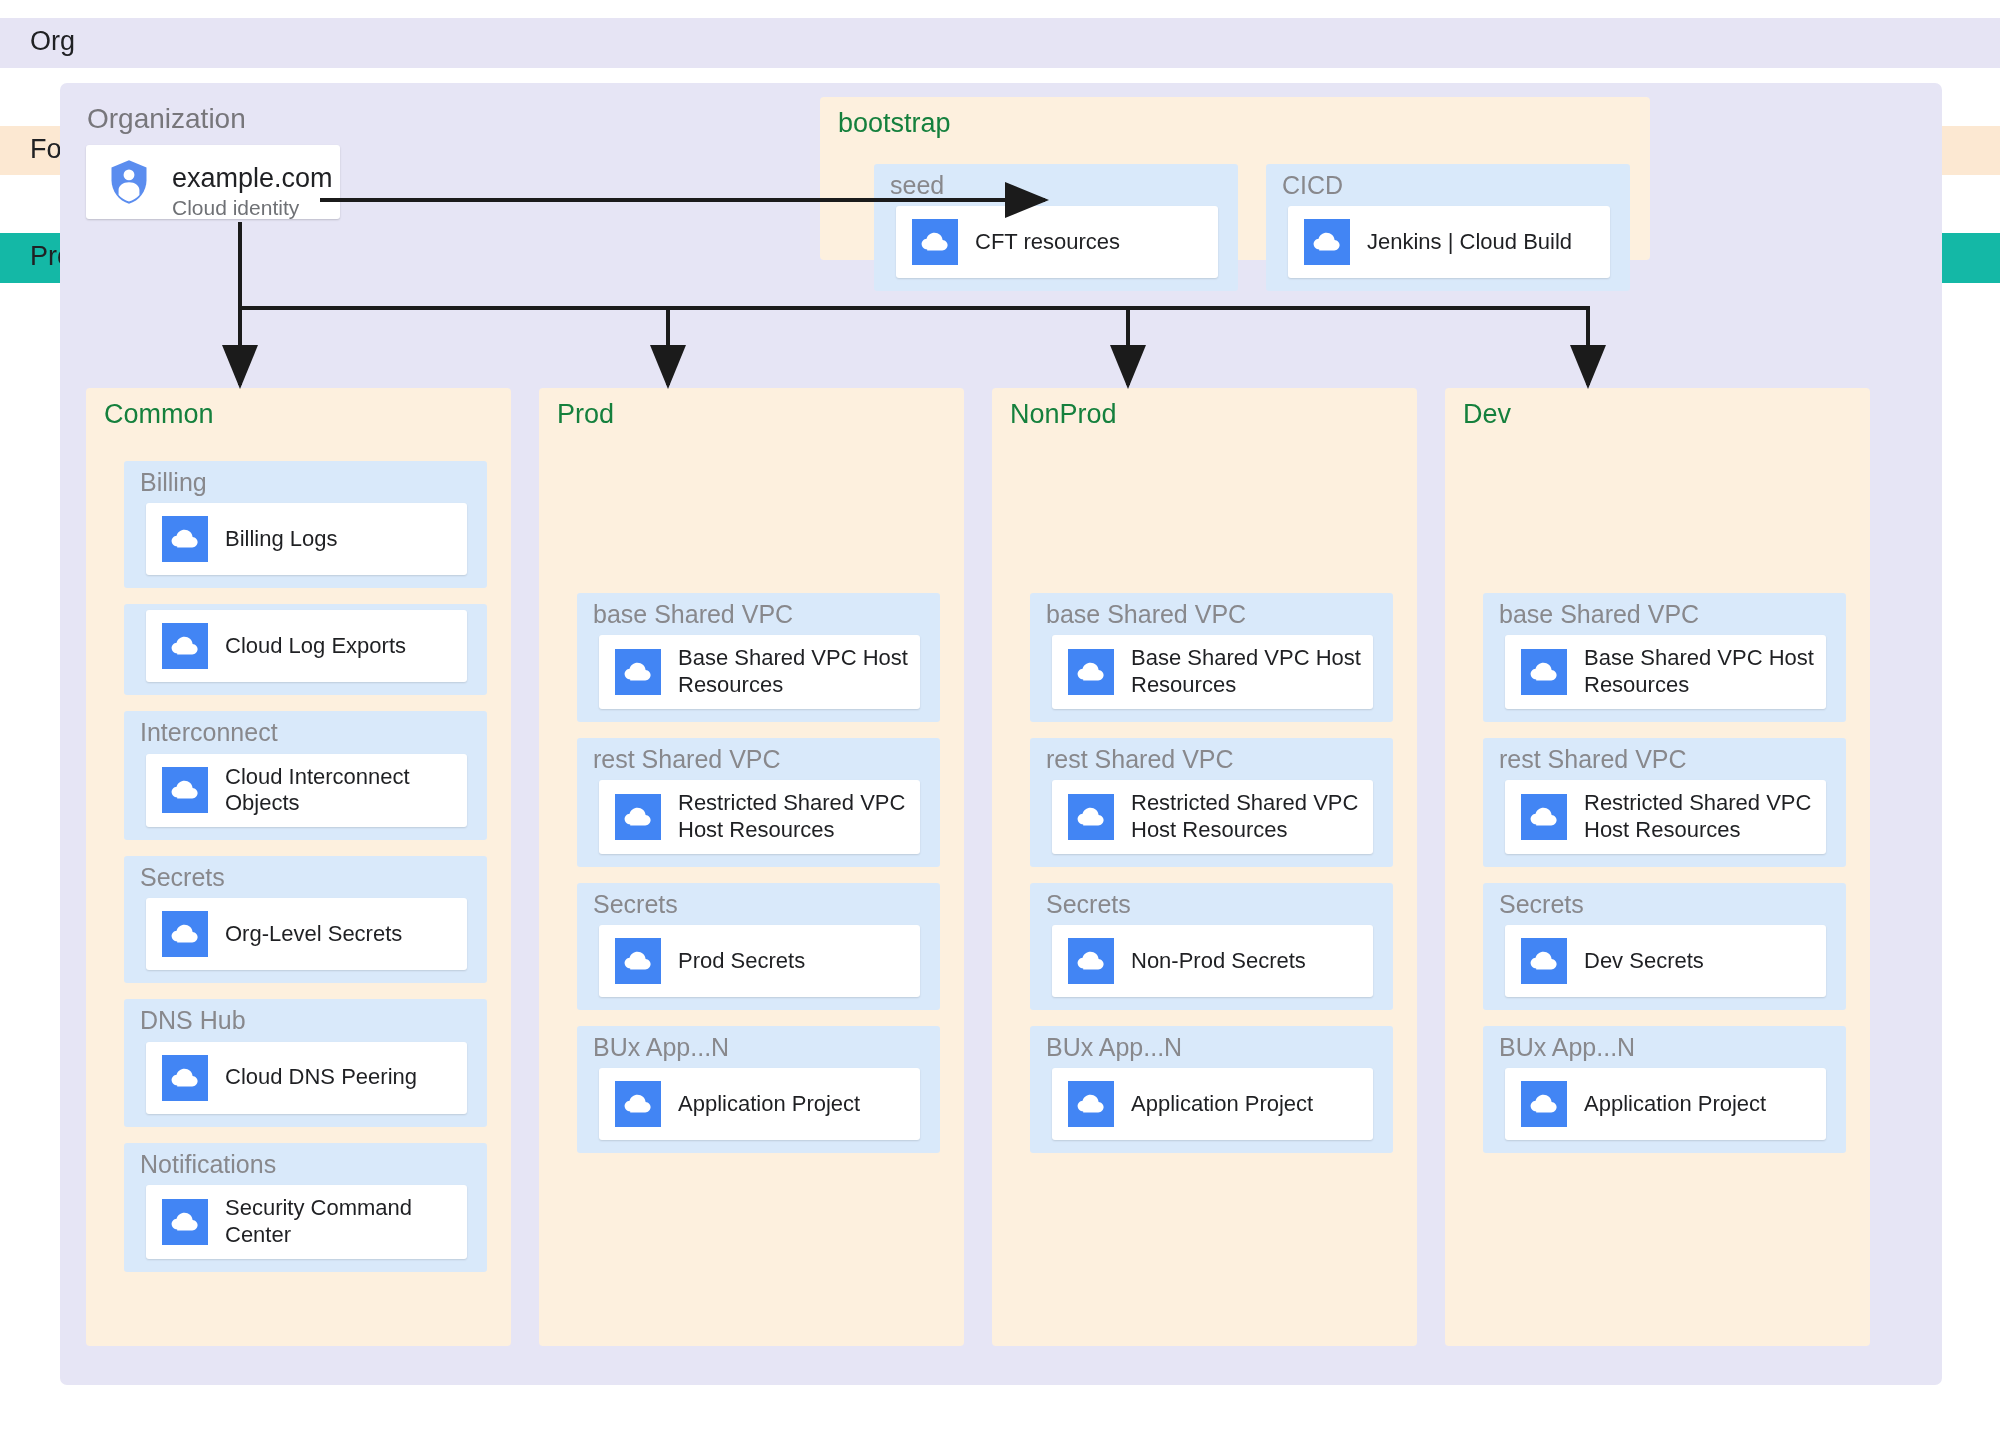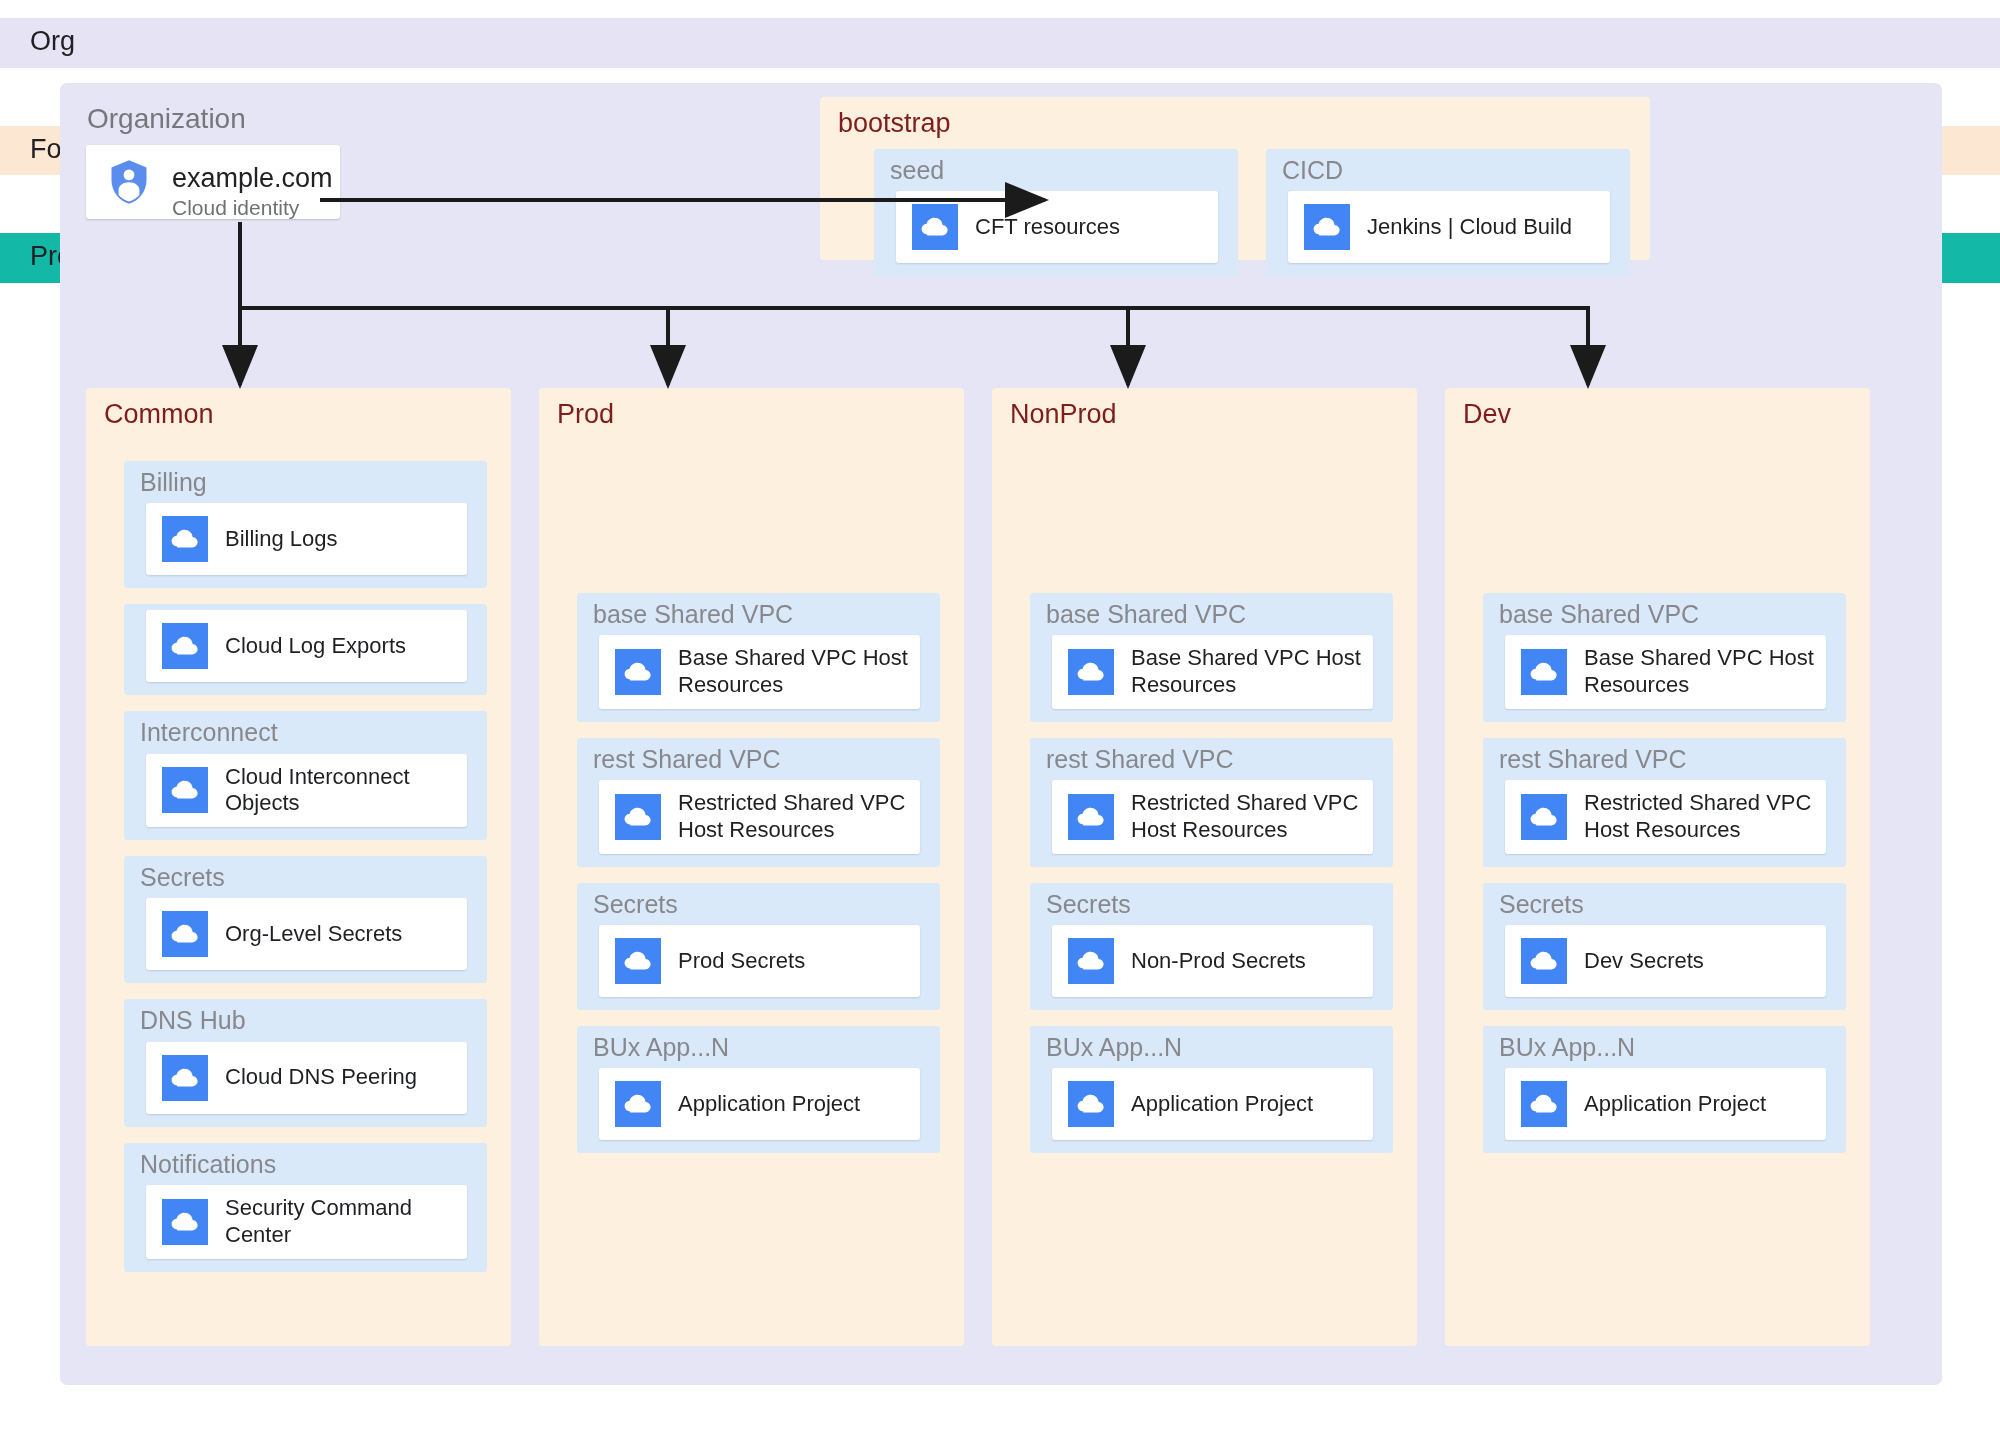--- a/index.html
+++ b/index.html
@@ -91,30 +91,30 @@
     width: 830px;
     height: 163px;
     background: #fdf0de;
     border-radius: 4px;
   }
   .folder-title {
     position: absolute;
     left: 18px;
     top: 11px;
     font-size: 27px;
-    color: #7f1d1d;
+    color: #15803d;
   }
   .bootstrap-projects {
     position: absolute;
     left: 54px;
     top: 52px;
     display: flex;
     gap: 28px;
   }
-  .bootstrap-projects .project-group { width: 364px; }
+  .bootstrap-projects .project-group { width: 364px; margin-top: 15px; }
 
   
   .project-group {
     background: #d9e9fa;
     border-radius: 3px;
     padding: 6px 0 13px 0;
   }
   .project-label {
     font-size: 25px;
     color: #88888c;

